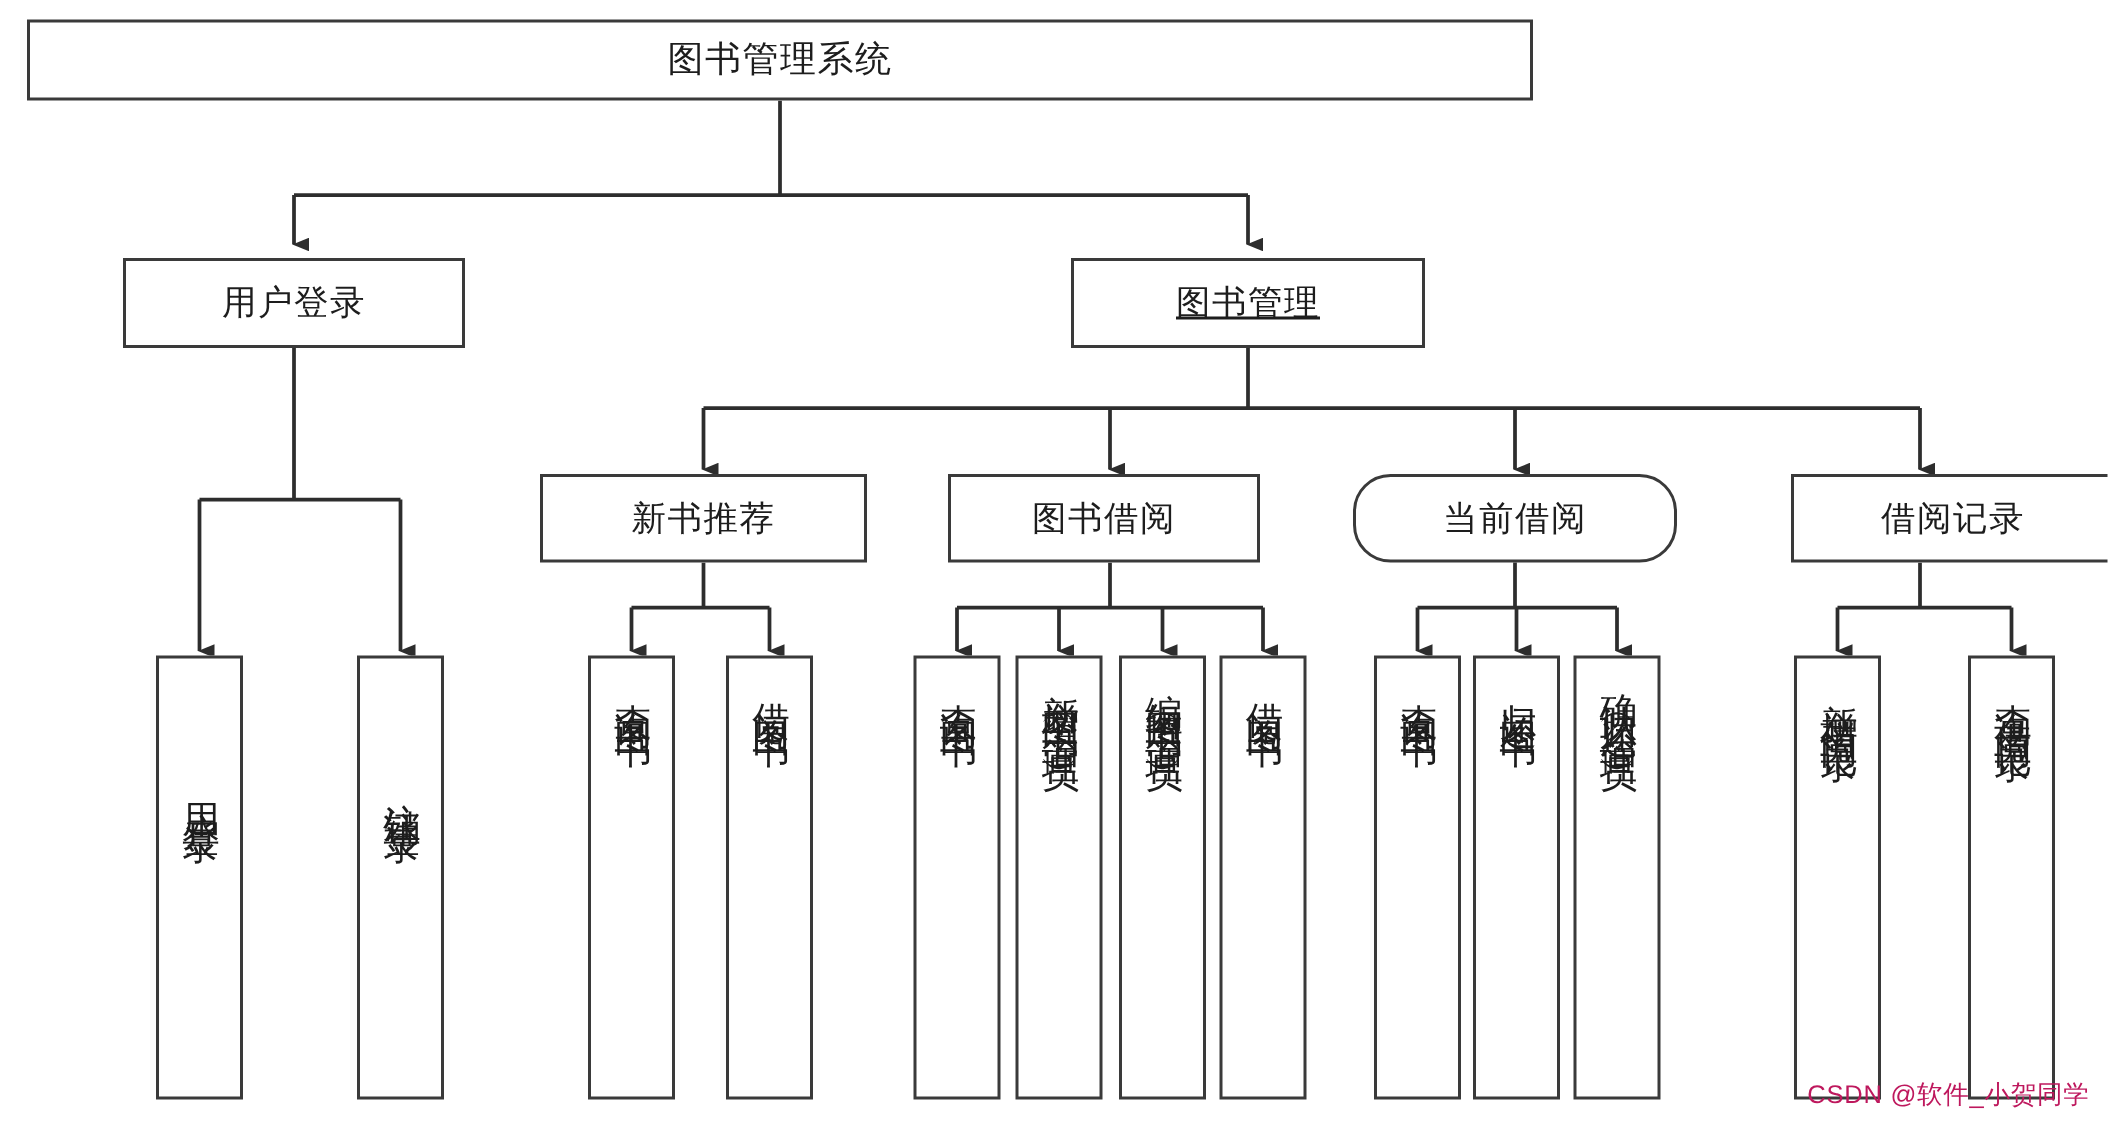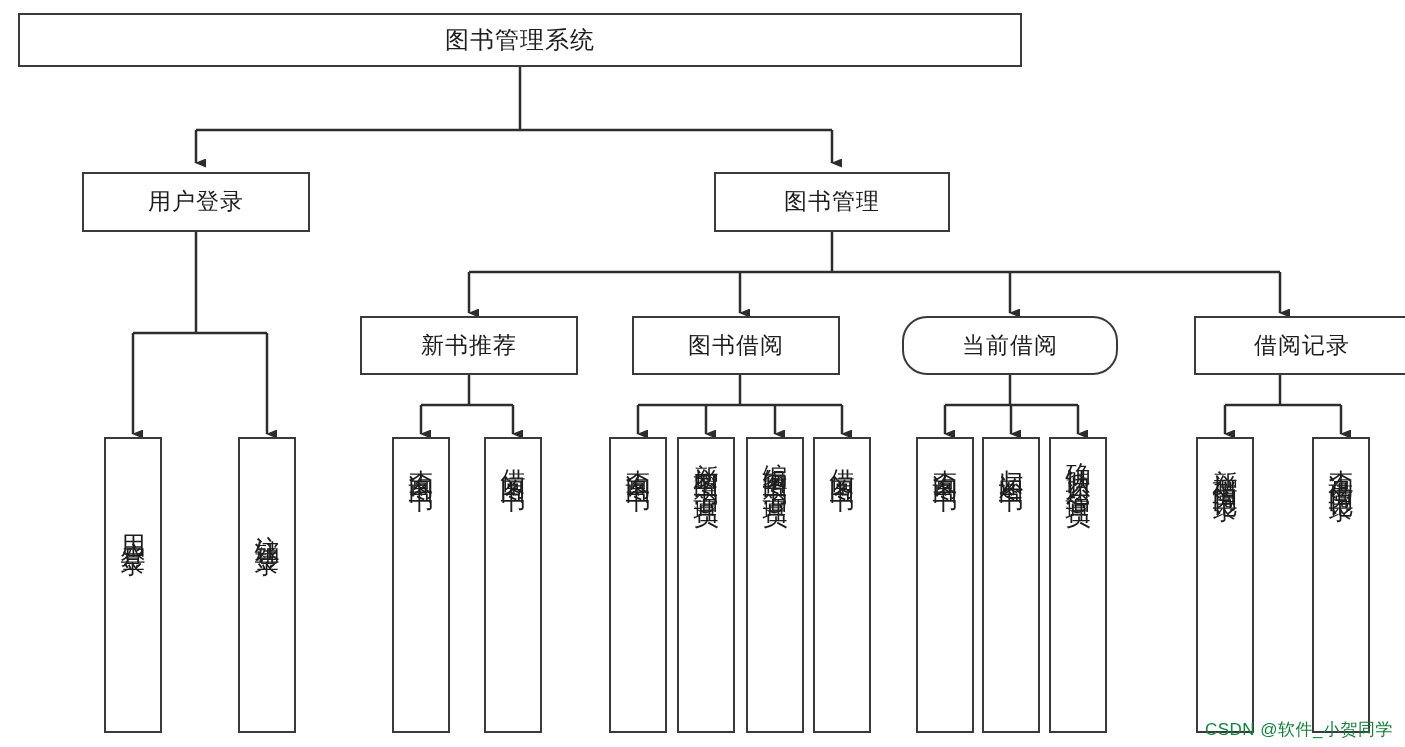--- a/index.html
+++ b/index.html
@@ -53,21 +53,21 @@
   }
   .node.vert.pad-mid{padding-top:76px;}
   .node.vert.pad-small{padding-top:10px;}
   .node.vert.pad-tiny{padding-top:4px;}
 
   #watermark{
     position:absolute;
     right:12px;
     bottom:6px;
     font-size:17px;
-    color:#15803d;
+    color:#be185d;
     letter-spacing:0.5px;
     white-space:nowrap;
     pointer-events:none;
   }
 </style>
 </head>
 <body>
 
 <div id="diagram-root">
 
@@ -121,21 +121,21 @@
     </g>
   </svg>
 
   <div class="node root horiz" style="left:18px;top:13px;width:1004px;height:54px;">
     <span class="label">图书管理系统</span>
   </div>
 
   <div class="node horiz" style="left:82px;top:172px;width:228px;height:60px;">
     <span class="label">用户登录</span>
   </div>
-  <div class="node horiz" style="left:714px;top:172px;width:236px;height:60px;">
+  <div class="node horiz" style="left:714px;top:172px;width:236px;height:60px;text-decoration:underline;">
     <span class="label">图书管理</span>
   </div>
 
   <div class="node horiz" style="left:360px;top:316px;width:218px;height:59px;">
     <span class="label">新书推荐</span>
   </div>
   <div class="node horiz" style="left:632px;top:316px;width:208px;height:59px;">
     <span class="label">图书借阅</span>
   </div>
   <div class="node horiz" style="left:902px;top:316px;width:216px;height:59px;border-radius:25px;">

